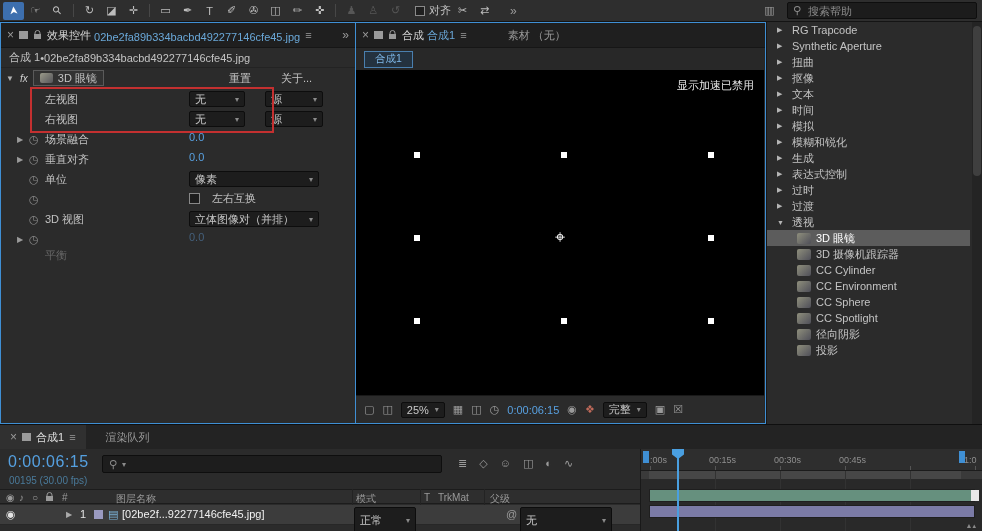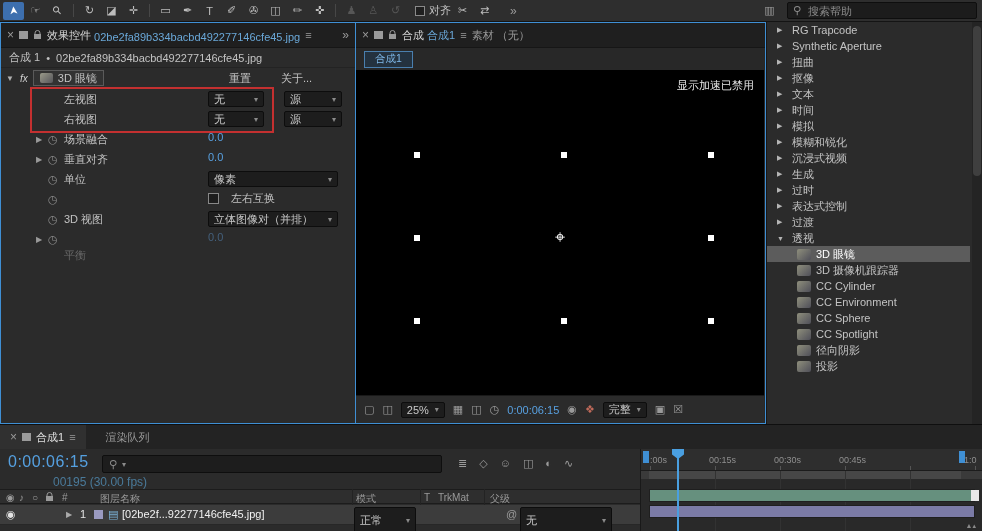--- a/index.html
+++ b/index.html
@@ -31,30 +31,30 @@
   .panel-ec{position:absolute;left:0;top:22px;width:356px;height:402px;background:#2b2b2b;
             border:1px solid #3f8fd4;}
   .tabbar{height:25px;background:#1f1f1f;display:flex;align-items:center;gap:5px;padding:0 6px;
           border-bottom:1px solid #161616;white-space:nowrap;}
   .tab-x{color:#9a9a9a;font-size:12px;}
   .tab-box{width:9px;height:8px;background:#9a9a9a;display:inline-block;}
   .t1{color:#d6d6d6;}
   .t2{color:#6aa8d8;max-width:208px;overflow:hidden;text-overflow:ellipsis;display:inline-block;vertical-align:bottom;}
   .tab-menu{color:#9a9a9a;}
   .tab-ovf{margin-left:auto;color:#9a9a9a;font-size:12px;}
-  .ec-bc{height:20px;display:flex;align-items:center;gap:6px;padding:0 8px;border-bottom:1px solid #232323;}
+  .ec-bc{height:20px;display:flex;align-items:center;padding:0 8px;border-bottom:1px solid #232323;}
   .ec-header{position:relative;height:20px;display:flex;align-items:center;gap:5px;padding:0 4px;}
   .exp{font-size:8px;color:#b0b0b0;width:10px;text-align:center;}
   .fxb{font-style:italic;font-size:10px;color:#cfcfcf;}
   .eff-sel{display:flex;align-items:center;gap:5px;border:1px solid #5a5a5a;background:#323232;
            height:16px;padding:0 6px;}
   .eff-icon{width:13px;height:10px;border-radius:2px;background:linear-gradient(135deg,#9a9a8a,#55555a);}
   .reset{position:absolute;left:228px;}
   .about{position:absolute;left:280px;}
-  .ec-rows{position:absolute;left:0;top:66px;right:0;padding-left:19px;}
+  .ec-rows{position:absolute;left:0;top:66px;right:0;}
   .prow{height:20px;display:flex;align-items:center;padding-left:16px;position:relative;}
   .e9{width:12px;font-size:8px;color:#9a9a9a;}
   .sw{width:16px;color:#8a8a8a;}
   .plabel{color:#c3c3c3;}
   .pctrl{position:absolute;left:188px;top:2px;display:flex;gap:20px;align-items:center;}
   .dd{height:16px;background:#1d1d1d;border:1px solid #0d0d0d;border-radius:2px;display:flex;
       align-items:center;justify-content:space-between;gap:6px;padding:0 5px;color:#c8c8c8;}
   .caret{color:#8a8a8a;font-size:8px;}
   .w-nil{width:56px;} .w-src{width:58px;} .w-unit{width:130px;gap:21px;} .w-3d{width:130px;}
   .pval{color:#58a0e0;}
@@ -92,21 +92,21 @@
   .fx-scroll{position:absolute;right:0;top:0;width:10px;height:402px;background:#242424;}
   .fx-thumb{position:absolute;right:1px;top:4px;width:8px;height:150px;background:#3f3f3f;border-radius:4px;}
 
   
   .panel-tl{position:absolute;left:0;top:424px;width:982px;height:107px;background:#2b2b2b;
             border-top:1px solid #0f0f0f;}
   .tl-tabbar{height:24px;background:#232323;display:flex;align-items:center;}
   .tl-tab{height:24px;display:flex;align-items:center;gap:5px;padding:0 10px;background:#303030;color:#e0e0e0;}
   .tl-rq{margin-left:20px;color:#9a9a9a;}
   .tl-timecode{position:absolute;left:8px;top:28px;font-size:16px;color:#55a0e0;letter-spacing:.5px;}
-  .tl-frame{position:absolute;left:9px;top:50px;font-size:12px;color:#4a7a9a;margin-left:44px;}
+  .tl-frame{position:absolute;left:9px;top:50px;font-size:10px;color:#4a7a9a;}
   .tl-search{position:absolute;left:102px;top:30px;width:340px;height:18px;background:#1d1d1d;
              border:1px solid #0e0e0e;border-radius:2px;display:flex;align-items:center;gap:5px;
              padding:0 6px;color:#8a8a8a;}
   .tl-icons{position:absolute;left:458px;top:32px;display:flex;gap:12px;color:#9a9a9a;}
   .tl-colhead{position:absolute;left:0;top:64px;width:640px;height:15px;background:#2e2e2e;
               border-top:1px solid #1c1c1c;border-bottom:1px solid #1c1c1c;color:#9a9a9a;font-size:10px;}
   .tl-colhead span,.tl-layer > span,.tl-layer > div{position:absolute;}
   .tl-layer{position:absolute;left:0;top:80px;width:640px;height:20px;background:#3c3c3c;
             border-bottom:1px solid #272727;color:#e4e4e4;}
   .lay-dd{height:26px;top:2px;}
@@ -294,21 +294,21 @@
   <div class="panel-comp">
     <div class="tabbar">
       <span class="tab-x">×</span>
       <span class="tab-box"></span>
       <svg class="lock-svg" width="9" height="10" viewBox="0 0 9 10">
           <path d="M2 4 V3 a2.5 2.5 0 0 1 5 0 V4" fill="none" stroke="#9a9a9a"></path>
           <rect x="1" y="4" width="7" height="5" fill="#9a9a9a"></rect>
         </svg>
       <span><span class="t1">合成</span> <span class="t2">合成1</span></span>
       <span class="tab-menu">≡</span>
-      <span style="color:#9a9a9a">素材 （无）</span>
+      <span style="margin-left:36px;color:#9a9a9a">素材 （无）</span>
     </div>
     <div class="comp-nav">
       <span class="nav-tab">合成1</span>
     </div>
     <div class="viewport">
       <span class="accel">显示加速已禁用</span>
       <span class="handle" style="left:58px;top:82px"></span>
       <span class="handle" style="left:205px;top:82px"></span>
       <span class="handle" style="left:352px;top:82px"></span>
       <span class="handle" style="left:58px;top:165px"></span>
@@ -368,33 +368,29 @@
     <div class="fx-cat">
         <span class="tri">▶</span>
         <span>模拟</span>
       </div>
     <div class="fx-cat">
         <span class="tri">▶</span>
         <span>模糊和锐化</span>
       </div>
     <div class="fx-cat">
         <span class="tri">▶</span>
-        <span>沉浸式视频</span>
-      </div>
-    <div class="fx-cat">
-        <span class="tri">▶</span>
         <span>生成</span>
       </div>
     <div class="fx-cat">
         <span class="tri">▶</span>
+        <span>表达式控制</span>
+      </div>
+    <div class="fx-cat">
+        <span class="tri">▶</span>
         <span>过时</span>
-      </div>
-    <div class="fx-cat">
-        <span class="tri">▶</span>
-        <span>表达式控制</span>
       </div>
     <div class="fx-cat">
         <span class="tri">▶</span>
         <span>过渡</span>
       </div>
     <div class="fx-cat">
         <span class="tri">▼</span>
         <span>透视</span>
       </div>
     <div class="fx-item sel">
@@ -462,21 +458,21 @@
 
     <div class="tl-colhead">
       <span style="left:6px;top:2px">◉</span>
       <span style="left:19px;top:2px">♪</span>
       <span style="left:32px;top:2px">○</span>
       <svg style="position:absolute;left:45px;top:2px" width="9" height="10" viewBox="0 0 9 10">
           <path d="M2 4 V3 a2.5 2.5 0 0 1 5 0 V4" fill="none" stroke="#9a9a9a"></path>
           <rect x="1" y="4" width="7" height="5" fill="#9a9a9a"></rect>
         </svg>
       <span style="left:62px;top:2px">#</span>
-      <span style="left:100px;top:2px">图层名称</span>
+      <span style="left:116px;top:2px">图层名称</span>
       <span style="left:356px;top:2px">模式</span>
       <span style="left:424px;top:2px">T</span>
       <span style="left:438px;top:2px">TrkMat</span>
       <span style="left:490px;top:2px">父级</span>
     </div>
     <div class="tl-vline" style="left:352px"></div>
     <div class="tl-vline" style="left:420px"></div>
     <div class="tl-vline" style="left:484px"></div>
 
     <div class="tl-layer">

